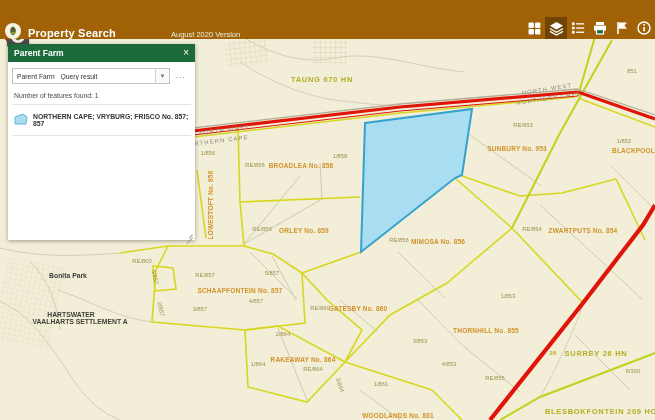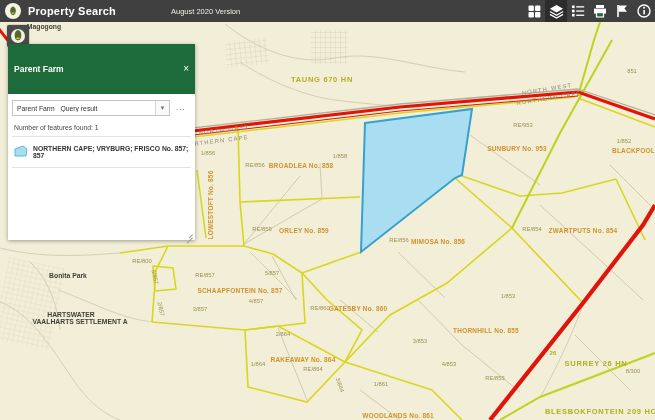--- a/index.html
+++ b/index.html
@@ -1,21 +1,21 @@
 <!DOCTYPE html>
 <html><head>
 <meta charset="utf-8">
 <style>
   html,body{margin:0;padding:0;}
   body{width:655px;height:420px;overflow:hidden;position:relative;
        font-family:"Liberation Sans", sans-serif;background:#f2eed7;}
 
   
-  .app-header{position:absolute;left:0;top:0;width:655px;height:22px;
-    background:#404040;display:flex;align-items:center;z-index:50;}
+  .app-header{position:absolute;left:0;top:0;width:655px;height:39px;
+    background:#a16207;display:flex;align-items:flex-end;z-index:50;}
   .logo{width:16px;height:16px;border-radius:50%;background:#f7f3e2;
     margin-left:5px;display:flex;align-items:center;justify-content:center;flex:0 0 auto;}
   .app-title{color:#fff;font-size:11px;font-weight:bold;margin-left:7px;letter-spacing:.2px;}
   .app-version{color:#e8efe4;font-size:7.5px;margin-left:55px;}
   .hdr-icons{margin-left:auto;display:flex;align-items:center;height:22px;}
   .hicon{width:22px;height:22px;display:flex;align-items:center;justify-content:center;cursor:pointer;}
   .hicon.active{background:rgba(0,0,0,.30);}
   .hicon svg{display:block;}
 
   
@@ -31,21 +31,21 @@
   .prov{color:#8d897a;font-size:5.8px;letter-spacing:1.2px;}
 
   .coat-tile{position:absolute;left:7px;top:3px;width:22px;height:22px;background:#4b4b4b;
     border-radius:2px;display:flex;align-items:center;justify-content:center;z-index:5;
     box-shadow:0 0 2px rgba(0,0,0,.4);}
 
   
   .panel{position:absolute;left:8px;top:44px;width:187px;height:196px;background:#fff;
     z-index:60;box-shadow:0 1px 4px rgba(0,0,0,.35);display:flex;flex-direction:column;}
   .panel-header{height:18px;background:#1d6b3a;color:#fff;display:flex;align-items:center;
-    padding:16px 6px;flex:0 0 auto;}
+    padding:0 6px;flex:0 0 auto;}
   .panel-title{font-size:8.5px;font-weight:bold;}
   .panel-close{margin-left:auto;font-size:10px;cursor:pointer;line-height:10px;}
   .tabs{display:flex;height:18px;border-bottom:1px solid #e0e0e0;flex:0 0 auto;}
   .tab{width:50%;display:flex;align-items:center;justify-content:center;font-size:7.5px;
     color:#666;cursor:pointer;box-sizing:border-box;}
   .tab.active{color:#222;font-weight:bold;border-bottom:2px solid #4c4c4c;}
   .panel-body{flex:1;position:relative;padding:6px 4px 0 4px;}
   .query-row{display:flex;align-items:center;}
   .select{flex:0 0 auto;width:156px;height:14px;border:1px solid #c4c4c4;display:flex;
     align-items:center;background:#fff;cursor:pointer;}
@@ -219,21 +219,21 @@
   <div id="map-labels">
       <span class="mlbl place" style="left: 44px; top: 4px;">Magogong</span>
       <span class="mlbl place" style="left: 68px; top: 253px;">Bonita Park</span>
       <span class="mlbl place" style="left: 71px; top: 292px;">HARTSWATER</span>
       <span class="mlbl place" style="left: 80px; top: 299px;">VAALHARTS SETTLEMENT A</span>
       <span class="mlbl prov" style="left: 224px; top: 108px; transform: translate(-50%, -50%) rotate(-7deg);">NORTH WEST</span>
       <span class="mlbl prov" style="left: 216px; top: 119px; transform: translate(-50%, -50%) rotate(-7deg);">NORTHERN CAPE</span>
       <span class="mlbl prov" style="left: 547px; top: 67px; transform: translate(-50%, -50%) rotate(-9deg);">NORTH WEST</span>
       <span class="mlbl prov" style="left: 549px; top: 76px; transform: translate(-50%, -50%) rotate(-9deg);">NORTHERN CAPE</span>
       <span class="mlbl district" style="left: 322px; top: 57px;">TAUNG 670 HN</span>
-      <span class="mlbl district" style="left: 596px; top: 341px;">SURREY 26 HN</span>
+      <span class="mlbl district" style="left: 596px; top: 331px;">SURREY 26 HN</span>
       <span class="mlbl district small" style="left: 553px; top: 331px;">26</span>
       <span class="mlbl district" style="left: 601px; top: 389px;">BLESBOKFONTEIN 209 HO</span>
       <span class="mlbl farm" style="left: 301px; top: 143px;">BROADLEA No. 858</span>
       <span class="mlbl farm" style="left: 304px; top: 208px;">ORLEY No. 859</span>
       <span class="mlbl farm" style="left: 210px; top: 183px; transform: translate(-50%, -50%) rotate(-90deg);">LOWESTOFT No. 856</span>
       <span class="mlbl farm" style="left: 240px; top: 268px;">SCHAAPFONTEIN No. 857</span>
       <span class="mlbl farm" style="left: 358px; top: 286px;">GATESBY No. 860</span>
       <span class="mlbl farm" style="left: 303px; top: 337px;">RAKEAWAY No. 864</span>
       <span class="mlbl farm" style="left: 398px; top: 393px;">WOODLANDS No. 861</span>
       <span class="mlbl farm" style="left: 486px; top: 308px;">THORNHILL No. 855</span>

